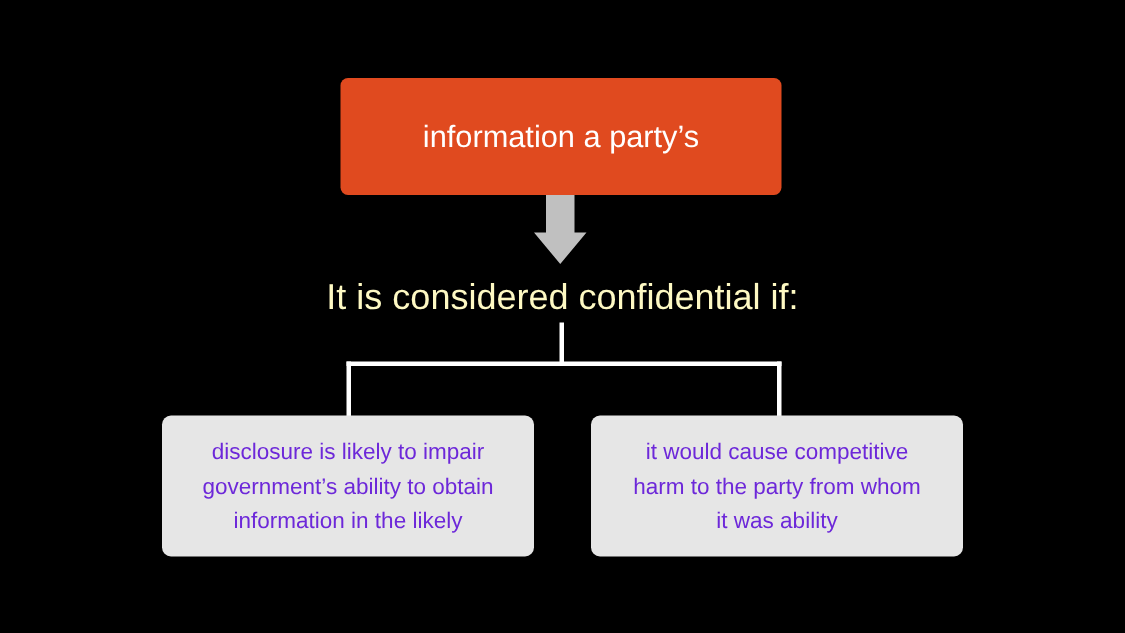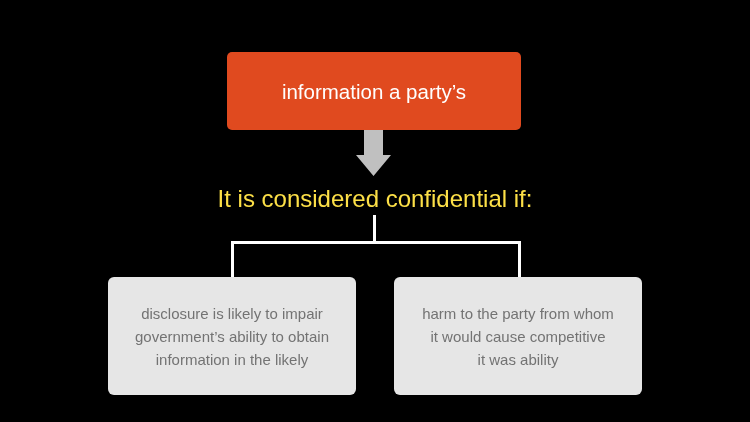--- a/index.html
+++ b/index.html
@@ -10,26 +10,26 @@
   .top-box {
     position: absolute; left: 227px; top: 52px; width: 294px; height: 78px;
     background: #e04a1f; border-radius: 5px; color: #ffffff;
     display: flex; align-items: center; justify-content: center; text-align: center;
     font-weight: normal; font-size: 20.5px; line-height: 27px;
   }
   .top-box span { display: block; }
   .arrow { position: absolute; left: 355px; top: 130px; width: 38px; height: 48px; }
   .subtitle {
     position: absolute; left: 0; top: 183px; width: 750px; text-align: center;
-    color: #fde047; font-size: 24px; line-height: 32px;
+    color: #fef9c3; font-size: 24px; line-height: 32px;
   }
   .line { position: absolute; background: #ffffff; }
   .box {
-    position: absolute; top: 277px; height: 118px;
-    background: #e6e6e6; border-radius: 6px; color: #737373;
+    position: absolute; top: 277px; height: 94px;
+    background: #e6e6e6; border-radius: 6px; color: #6d28d9;
     display: flex; flex-direction: column; align-items: center; justify-content: center;
     font-size: 15px; line-height: 23px; text-align: center;
   }
   .box span { display: block; white-space: nowrap; }
 </style>
 </head>
 <body>
 
 <div class="top-box">
   <div>
@@ -48,16 +48,16 @@
 <div class="line" style="left:231px; top:241px; width:3px; height:37px;"></div>
 <div class="line" style="left:518px; top:241px; width:3px; height:37px;"></div>
 
 <div class="box" style="left:108px; width:248px;">
   <span>disclosure is likely to impair</span>
   <span>government’s ability to obtain</span>
   <span>information in the likely</span>
 </div>
 
 <div class="box" style="left:394px; width:248px;">
+  <span>it would cause competitive</span>
   <span>harm to the party from whom</span>
-  <span>it would cause competitive</span>
   <span>it was ability</span>
 </div>
 
 </body></html>

